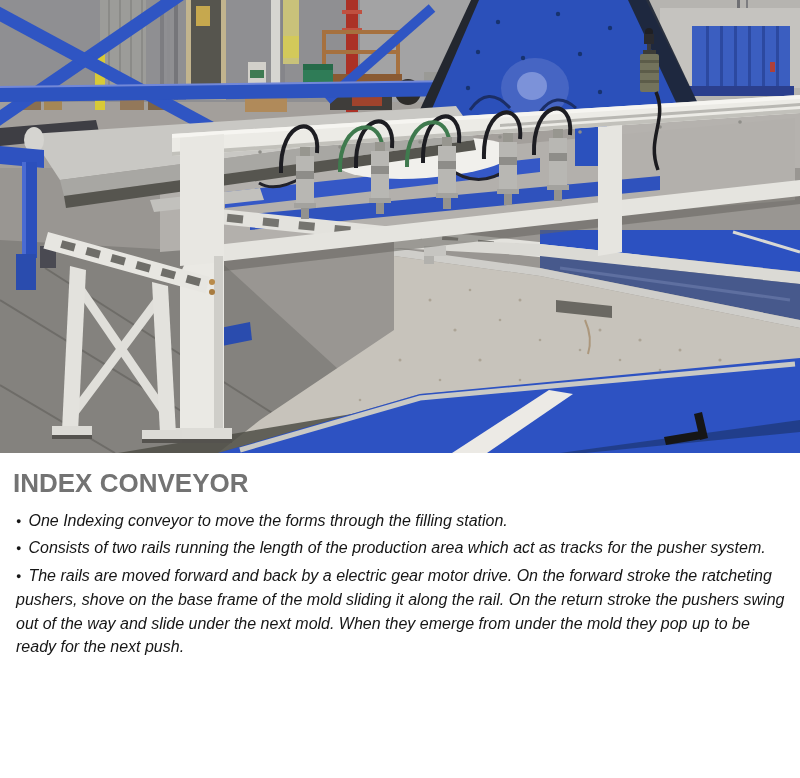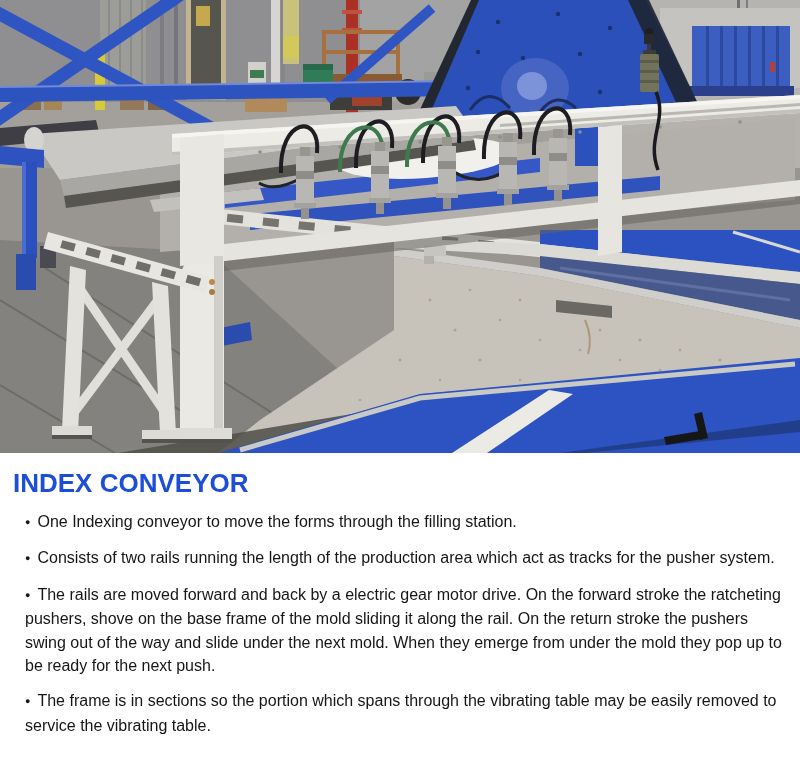--- a/index.html
+++ b/index.html
@@ -1,21 +1,21 @@
 <!DOCTYPE html>
 <html><head>
 <meta charset="utf-8">
 <style>
   html,body{margin:0;padding:0;background:#ffffff;}
   .page{width:800px;height:778px;background:#fff;font-family:"Liberation Sans","DejaVu Sans",sans-serif;overflow:hidden;}
   figure.photo{margin:0;width:800px;height:453px;line-height:0;}
   .content{padding:13px 6px 0 13px;}
-  h1.title{margin:2px 0 0 0;font-size:26px;font-weight:bold;color:#1d4ed8;letter-spacing:0px;line-height:30px;}
+  h1.title{margin:2px 0 0 0;font-size:26px;font-weight:bold;color:#737373;letter-spacing:0px;line-height:30px;}
   .bullets{margin-top:11px;width:781px;}
-  .bullets p{margin:12px;font-size:16px;line-height:23.4px;color:#161616;}
+  .bullets p{margin:3px;font-size:16px;line-height:23.4px;color:#161616;font-style:italic;}
   .dot{display:inline-block;font-size:9px;vertical-align:2px;margin-right:7px;color:#161616;}
 </style>
 </head>
 <body>
 
 <div class="page">
 
   <figure class="photo">
     <svg width="800" height="453" viewBox="0 0 800 453" xmlns="http://www.w3.org/2000/svg">
 
@@ -321,17 +321,16 @@
       </g>
     </svg>
   </figure>
 
   <main class="content">
     <h1 class="title">INDEX CONVEYOR</h1>
     <div class="bullets">
       <p><span class="dot">●</span><span>One Indexing conveyor to move the forms through the filling station.</span></p>
       <p><span class="dot">●</span><span>Consists of two rails running the length of the production area which act as tracks for the pusher  system.</span></p>
       <p><span class="dot">●</span><span>The rails are moved forward and back by a electric gear motor drive. On the forward stroke the ratcheting pushers, shove on the base frame of the mold sliding it along the rail. On the return stroke the pushers swing out of the way and slide under the next mold. When they emerge from under the mold they pop up to be ready for the next push.</span></p>
-      <p><span class="dot">●</span><span>The frame is in sections so the portion which spans through the vibrating table may be easily removed to service the vibrating table.</span></p>
     </div>
   </main>
 
 </div>
 
 </body></html>

